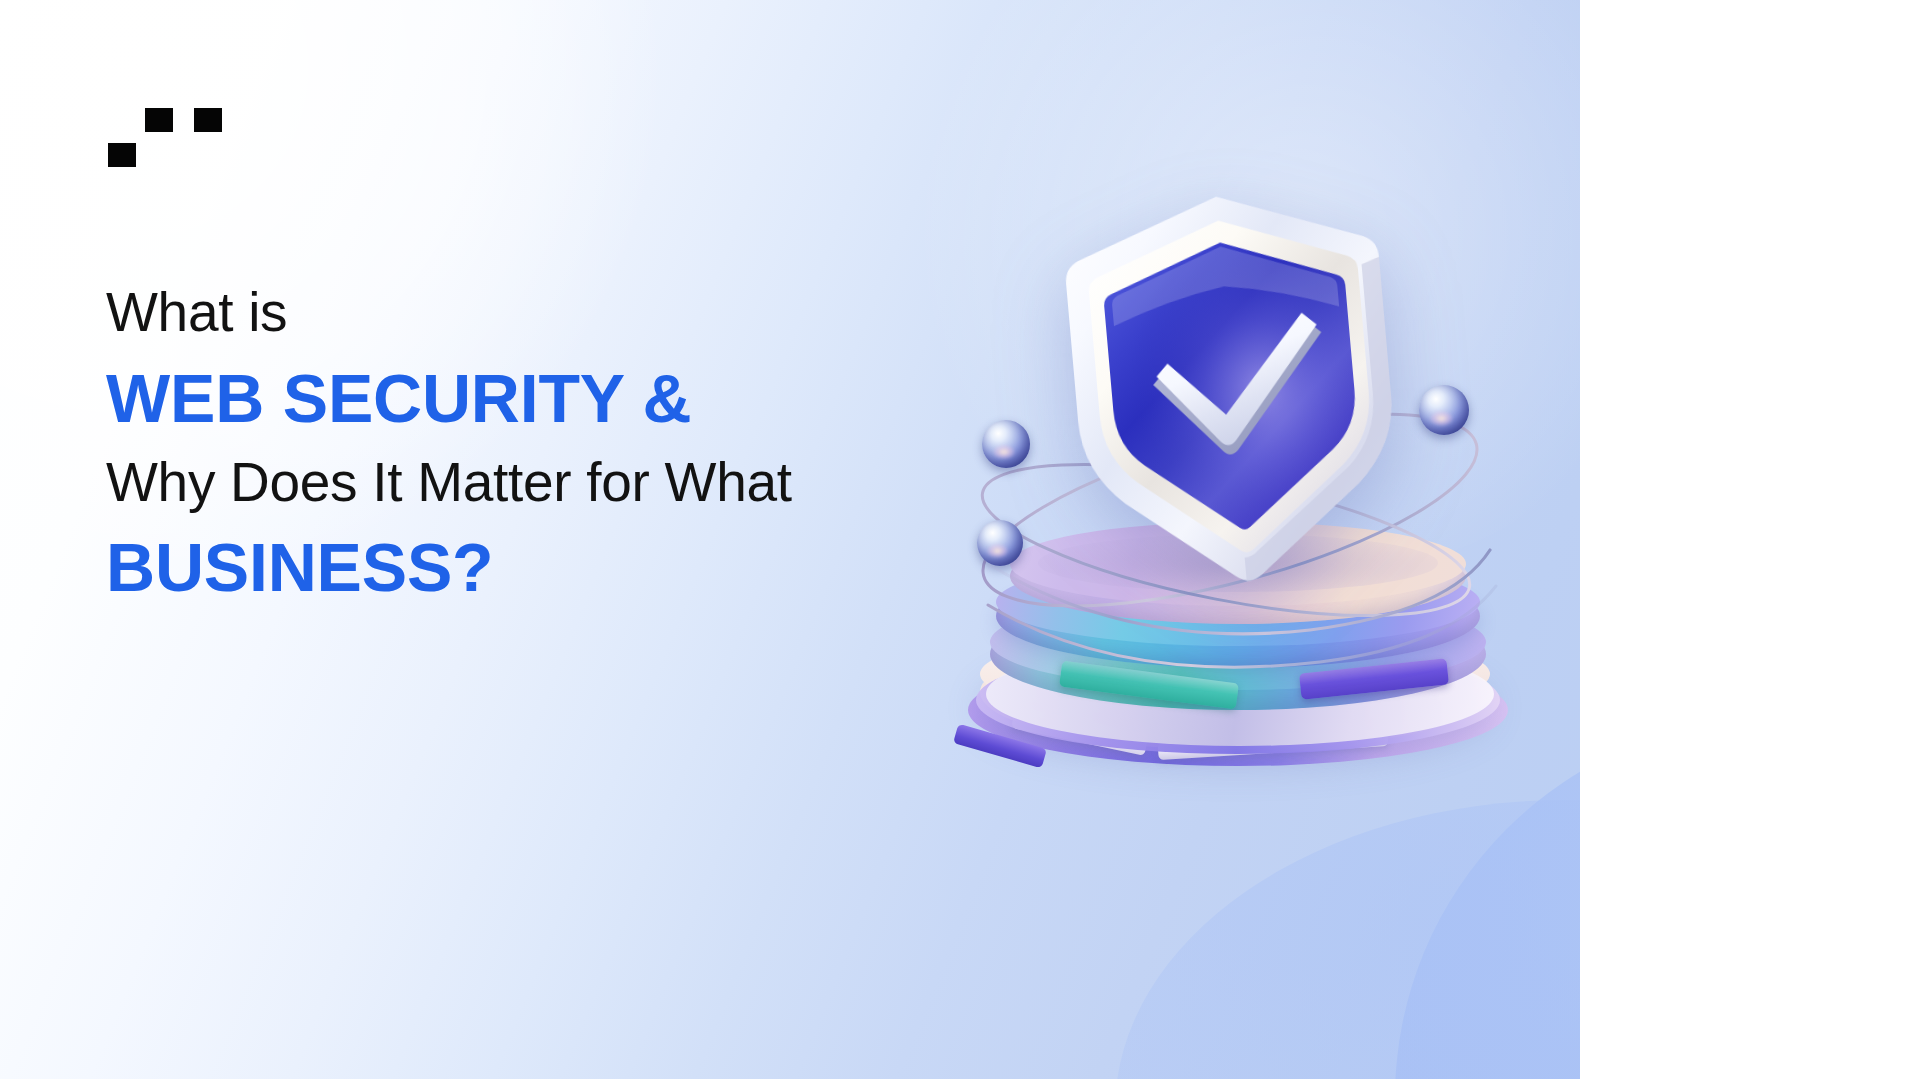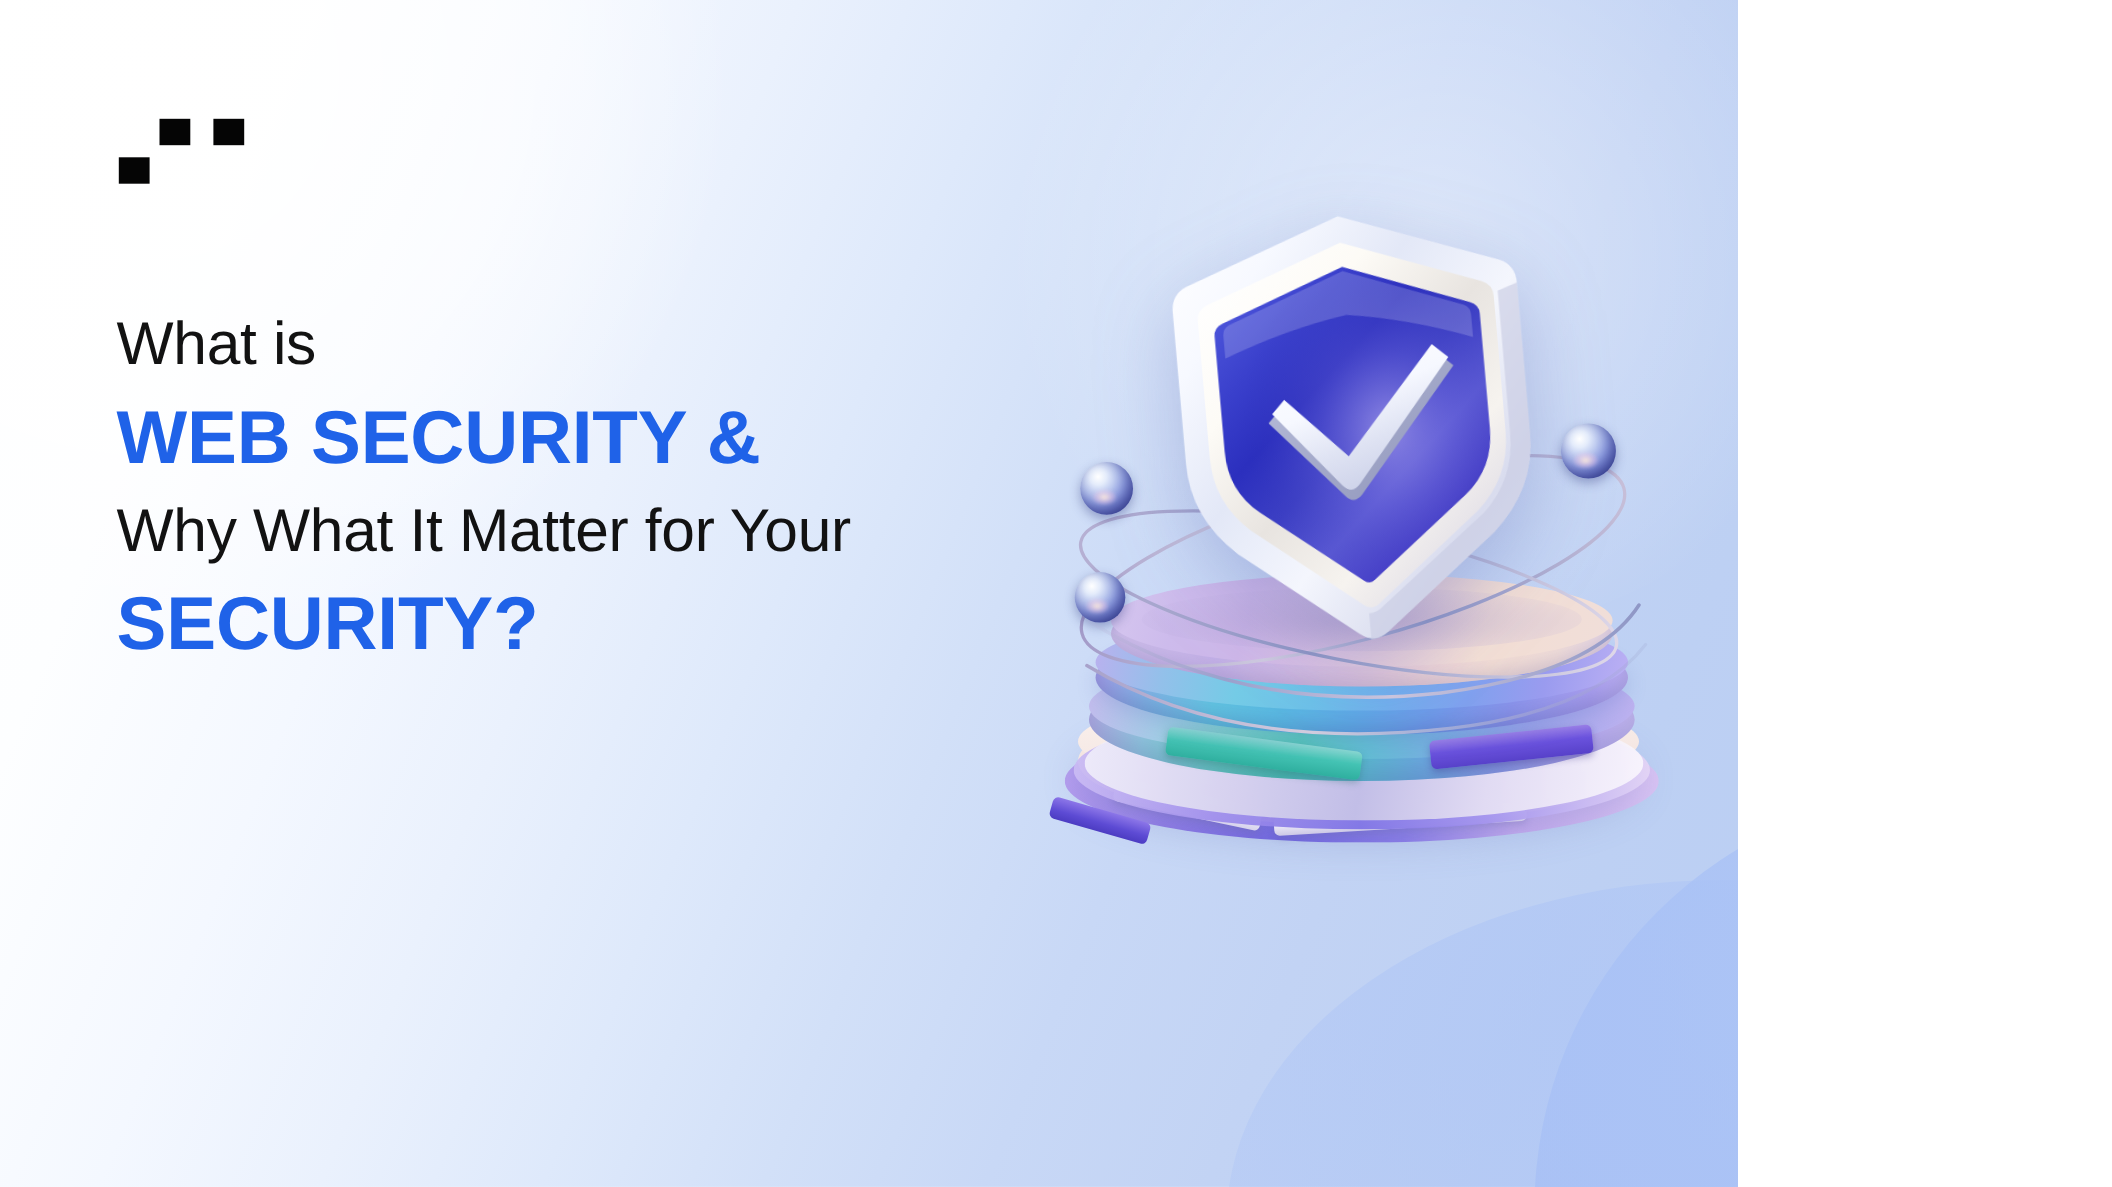--- a/index.html
+++ b/index.html
@@ -251,22 +251,22 @@
 
   <div class="logo">
     <span class="sq sq1"></span>
     <span class="sq sq2"></span>
     <span class="sq sq3"></span>
   </div>
 
   <div class="headline">
     <span class="hl-line hl-light l1">What is</span>
     <span class="hl-line hl-bold  l2">WEB SECURITY &amp;</span>
-    <span class="hl-line hl-light l3">Why What It Matter for Your</span>
-    <span class="hl-line hl-bold">SECURITY?</span>
+    <span class="hl-line hl-light l3">Why Does It Matter for What</span>
+    <span class="hl-line hl-bold">BUSINESS?</span>
   </div>
 
   <div class="hero">
 
     <div class="podium">
       <div class="ring hoop-purple"></div>
       <div class="ring ring-cream"></div>
       <div class="ring ring-cream-top"></div>
       <div class="bar bar-indigo"></div>
       <div class="bar bar-white"></div>

